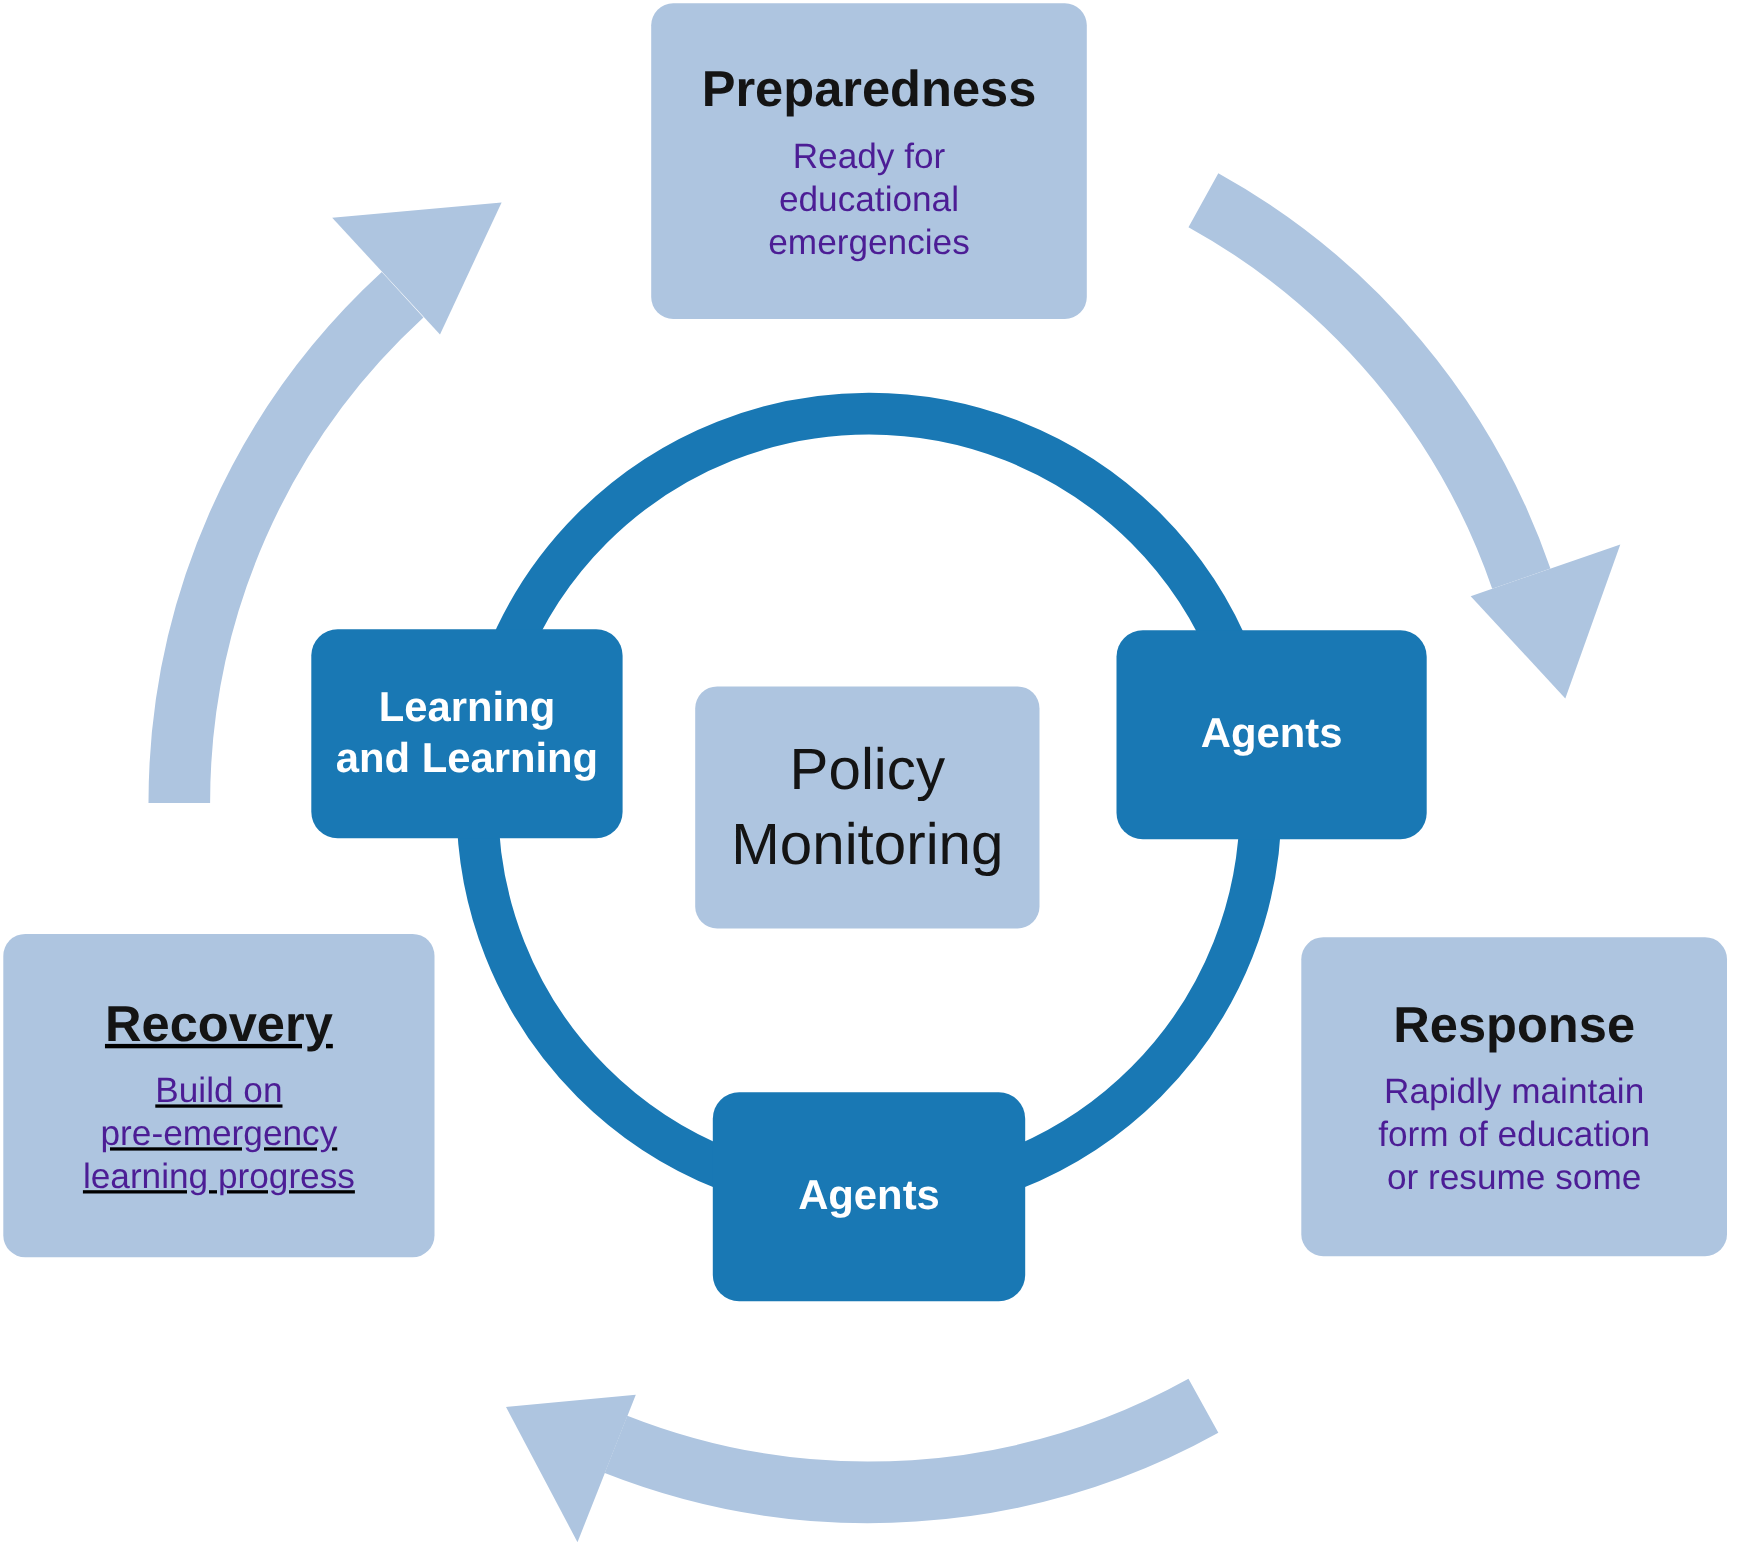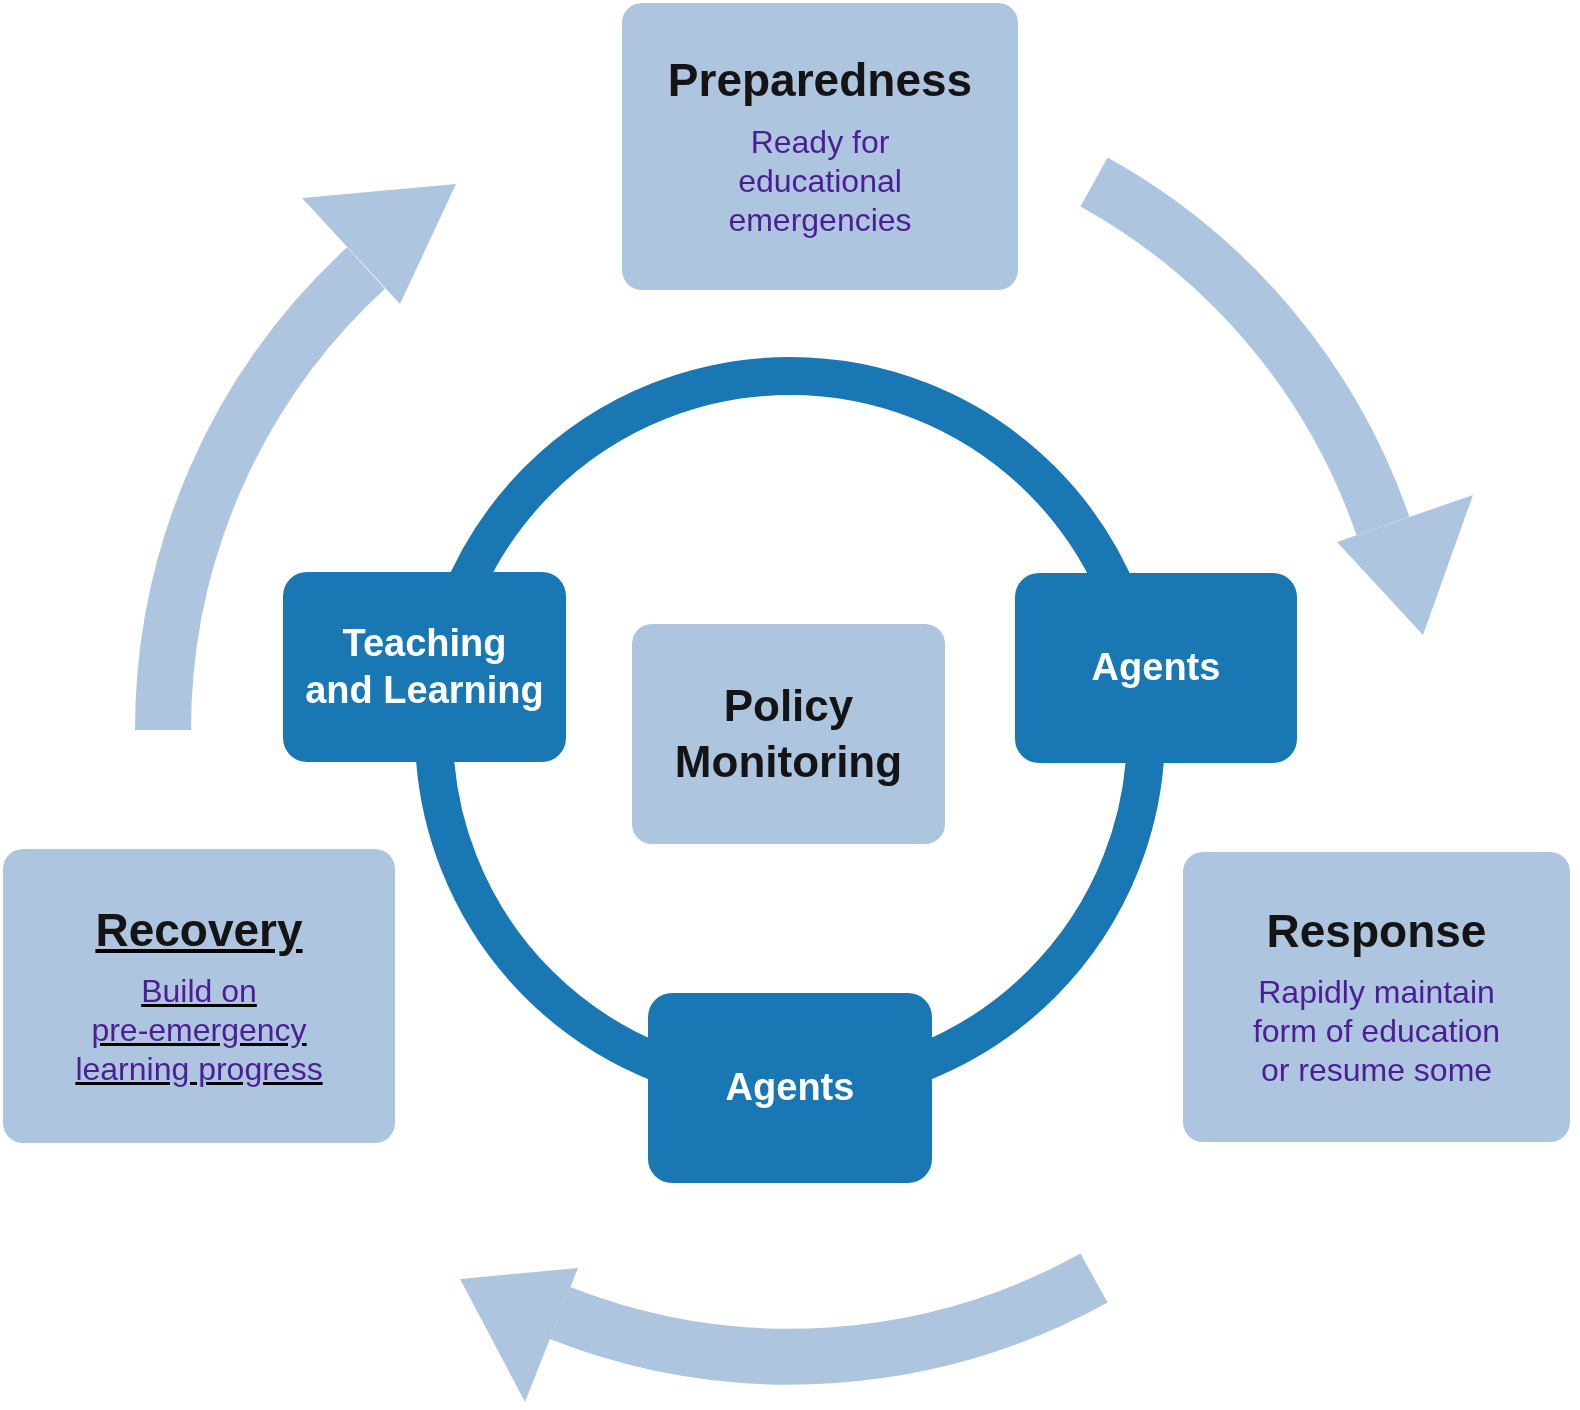--- a/index.html
+++ b/index.html
@@ -56,27 +56,27 @@
     line-height: 1.22;
     text-align: center;
   }
   .node-label {
     font-size: 38px;
     font-weight: 700;
     color: #ffffff;
     line-height: 1.25;
   }
   .policy-label {
-    font-size: 44px;
-    font-weight: 700;
+    font-size: 53px;
+    font-weight: 400;
     color: #141414;
     line-height: 1.28;
   }
   
-  .box-preparedness { left: 592px; top: 3px;   width: 396px; height: 287px; margin-left: 30px; }
+  .box-preparedness { left: 592px; top: 3px;   width: 396px; height: 287px; }
   .box-recovery     { left: 3px;   top: 849px; width: 392px; height: 294px; text-decoration: underline; }
   .box-response     { left: 1183px;top: 852px; width: 387px; height: 290px; }
   .box-policy       { left: 632px; top: 624px; width: 313px; height: 220px; }
   .node-teaching    { left: 283px; top: 572px; width: 283px; height: 190px; }
   .node-system      { left: 1015px;top: 573px; width: 282px; height: 190px; }
   .node-agents      { left: 648px; top: 993px; width: 284px; height: 190px; }
 </style>
 </head>
 <body>
 
@@ -131,21 +131,21 @@
 
   <div class="light-box box-policy">
     <div class="policy-label">
       <div>Policy</div>
       <div>Monitoring</div>
     </div>
   </div>
 
   <div class="dark-box node-teaching">
     <div class="node-label">
-      <div>Teaching</div>
+      <div>Learning</div>
       <div>and Learning</div>
     </div>
   </div>
 
   <div class="dark-box node-system">
     <div class="node-label">Agents</div>
   </div>
 
   <div class="dark-box node-agents">
     <div class="node-label">Agents</div>

